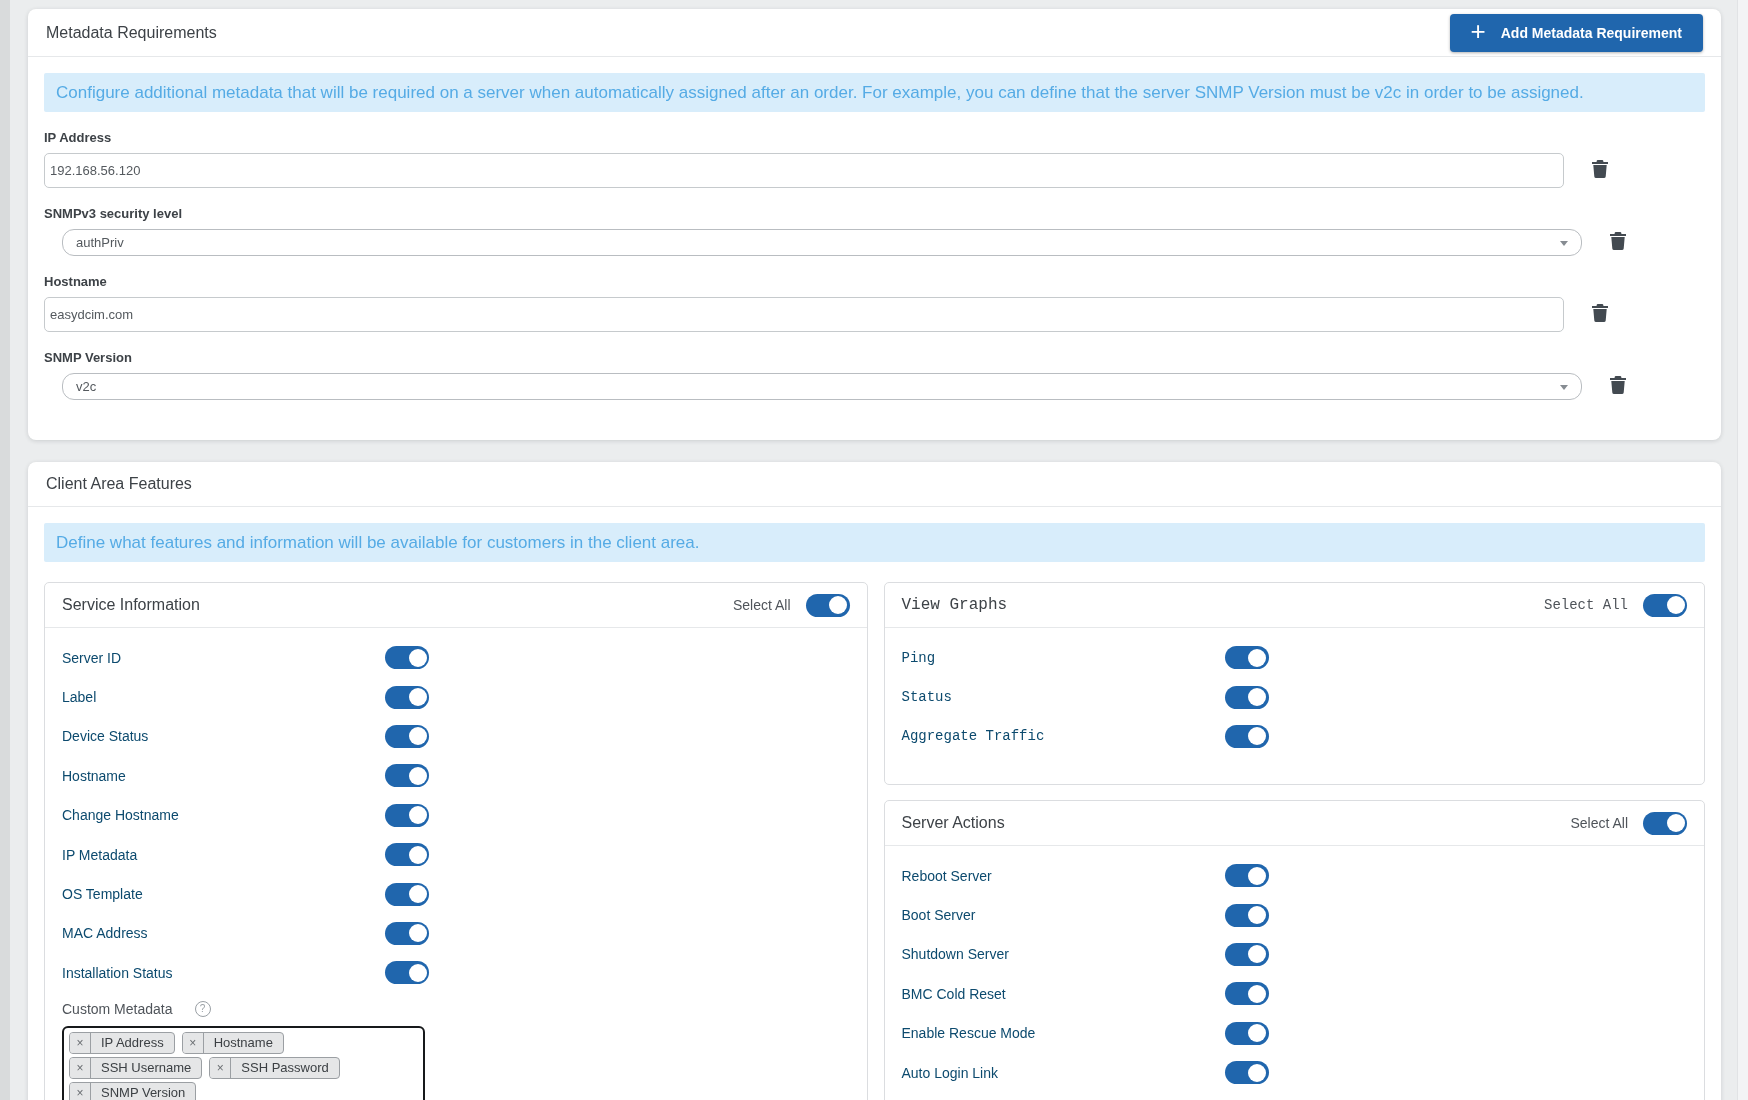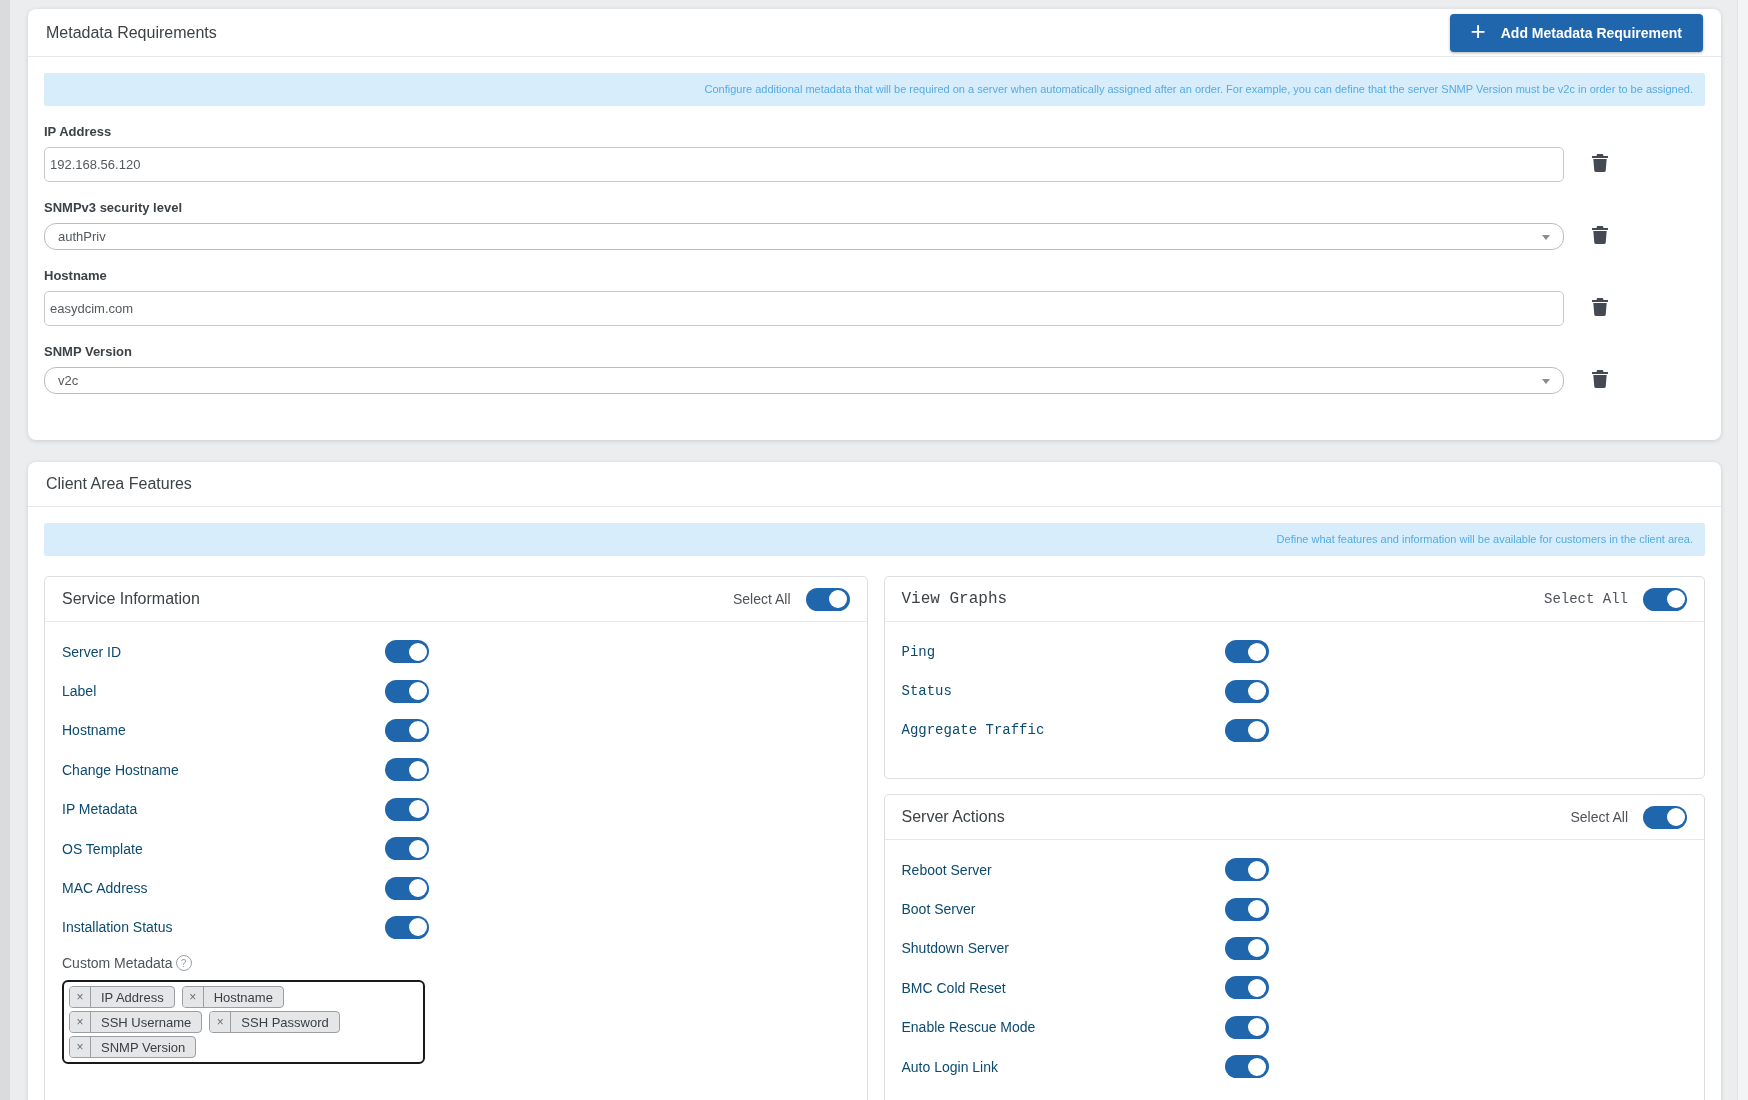--- a/index.html
+++ b/index.html
@@ -30,36 +30,36 @@
   .btn-add {
     height:38px; background:#2066ad; color:#fff; border:none; border-radius:4px;
     padding:0 21px; display:flex; align-items:center; gap:15px;
     font-family:inherit; font-size:14px; font-weight:700; cursor:pointer;
     box-shadow:0 1px 3px rgba(0,0,0,.3);
   }
   .btn-add .plus { font-size:26px; font-weight:300; line-height:1; margin-top:-3px; }
 
   .card-body { padding:16px; }
   .banner {
-    background:#d8edfb; color:#55abe5; font-size:11px;
-    padding:11px 12px; border-radius:2px; line-height:1;text-align:right;
+    background:#d8edfb; color:#55abe5; font-size:17px;
+    padding:11px 12px; border-radius:2px; line-height:1;
   }
 
   
   .fgroup { margin-top:18px; }
   .flabel { font-size:13px; font-weight:700; color:#3d4247; margin-bottom:8px; }
   .frow { display:flex; align-items:center; }
   .tinput {
     width:1520px; height:35px; border:1px solid #c6cacd; border-radius:5px;
     padding:0 5px; font-family:inherit; font-size:13px; color:#54595e; background:#fff; outline:none;
   }
   .tselect {
     width:1520px; height:27px; border:1px solid #b9bdc1; border-radius:12px;
     display:flex; align-items:center; padding:0 13px; font-size:13px; color:#54595e;
-    position:relative; background:#fff; cursor:pointer;
+    position:relative; background:#fff; cursor:pointer;margin-left:18px;
   }
   .caret {
     position:absolute; right:13px; top:11px; width:0; height:0;
     border-left:4.5px solid transparent; border-right:4.5px solid transparent;
     border-top:5.5px solid #868c92;
   }
   .trash-btn {
     margin-left:27px; width:18px; height:20px; background:none; border:none;
     color:#434a51; cursor:pointer; display:flex; align-items:center; justify-content:center;
   }
@@ -87,21 +87,21 @@
     width:44px; height:23px; border-radius:12px; background:#2066ad;
     position:relative; display:inline-block; cursor:pointer; flex:none;
   }
   .toggle .knob {
     position:absolute; right:2.5px; top:2.5px; width:18px; height:18px;
     background:#fff; border-radius:50%;
   }
 
   
   .cm-block { margin-top:8px; }
-  .cm-label-row { display:flex; align-items:center; gap:3px; font-size:14px; color:#4f545a; }
+  .cm-label-row { display:flex; align-items:center; gap:22px; font-size:14px; color:#4f545a; }
   .help {
     width:16px; height:16px; border:1px solid #9aa0a5; border-radius:50%;
     color:#9aa0a5; font-size:10px; display:inline-flex; align-items:center;
     justify-content:center; cursor:pointer;
   }
   .tagbox {
     margin-top:9px; width:363px; border:2px solid #17191b; border-radius:6px;
     padding:4px 5px; display:flex; flex-wrap:wrap; gap:3px 7px; cursor:text;
   }
   .chip {
@@ -217,20 +217,26 @@
                   <span class="knob"></span>
                 </span>
               </div>
               <div class="trow">
                 <span class="trow-label">Label</span>
                 <span class="toggle on">
                   <span class="knob"></span>
                 </span>
               </div>
               <div class="trow">
+                <span class="trow-label">Device Status</span>
+                <span class="toggle on">
+                  <span class="knob"></span>
+                </span>
+              </div>
+              <div class="trow">
                 <span class="trow-label">Hostname</span>
                 <span class="toggle on">
                   <span class="knob"></span>
                 </span>
               </div>
               <div class="trow">
                 <span class="trow-label">Change Hostname</span>
                 <span class="toggle on">
                   <span class="knob"></span>
                 </span>

